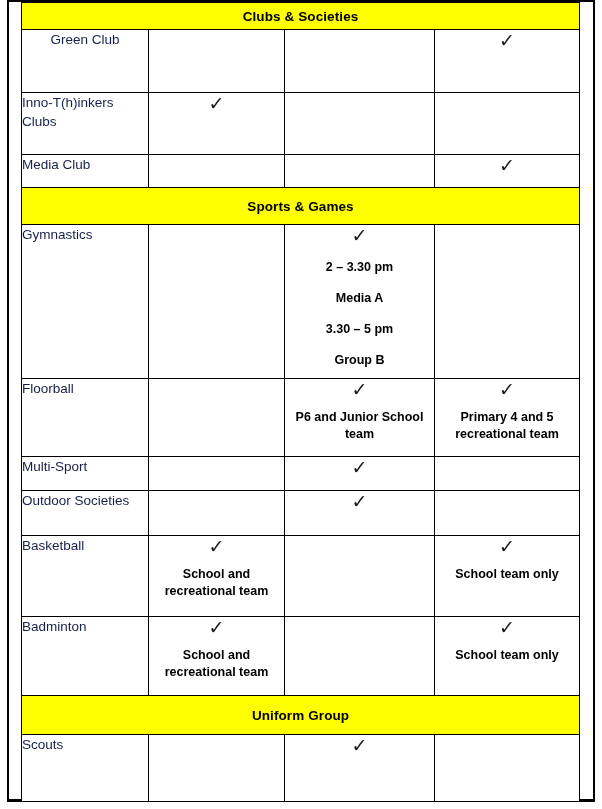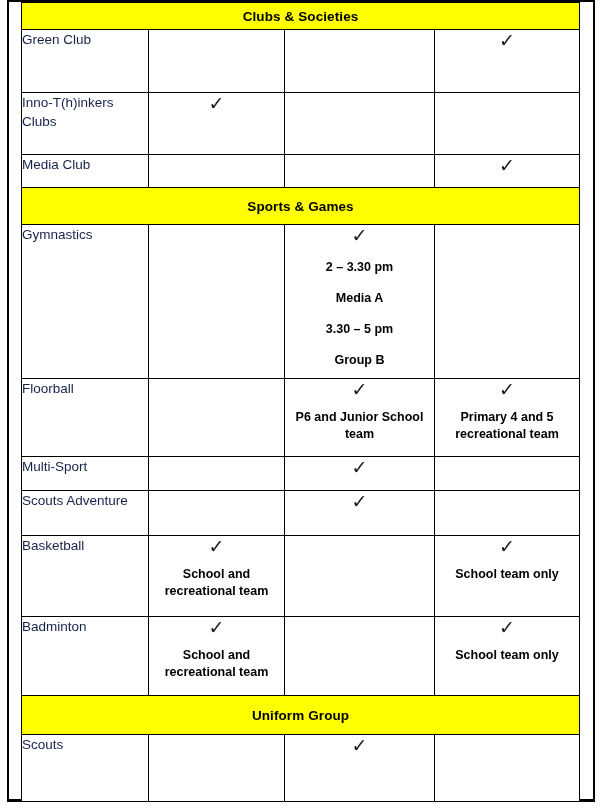--- a/index.html
+++ b/index.html
@@ -124,21 +124,21 @@
       <col class="c1">
         <col class="c2">
         <col class="c3">
         <col class="c4">
     </colgroup>
     <tbody id="table-body">
         <tr class="section-row">
           <td colspan="4" style="height: 27px;">Clubs &amp; Societies</td>
         </tr>
         <tr>
-          <td class="label-cell" style="height: 63px;">Green Club</td>
+          <td class="label-cell" style="height: 63px; text-align: center;">Green Club</td>
           <td class="mark-cell"></td>
           <td class="mark-cell"></td>
           <td class="mark-cell">
             <span class="tick">✓</span>
           </td>
         </tr>
         <tr>
           <td class="label-cell" style="height: 62px;">Inno-T(h)inkers Clubs</td>
           <td class="mark-cell">
             <span class="tick">✓</span>
@@ -183,21 +183,21 @@
         </tr>
         <tr>
           <td class="label-cell" style="height: 34px;">Multi-Sport</td>
           <td class="mark-cell"></td>
           <td class="mark-cell">
             <span class="tick">✓</span>
           </td>
           <td class="mark-cell"></td>
         </tr>
         <tr>
-          <td class="label-cell" style="height: 45px;">Scouts Adventure</td>
+          <td class="label-cell" style="height: 45px;">Outdoor Societies</td>
           <td class="mark-cell"></td>
           <td class="mark-cell">
             <span class="tick">✓</span>
           </td>
           <td class="mark-cell"></td>
         </tr>
         <tr>
           <td class="label-cell" style="height: 81px;">Basketball</td>
           <td class="mark-cell">
             <span class="tick">✓</span>

